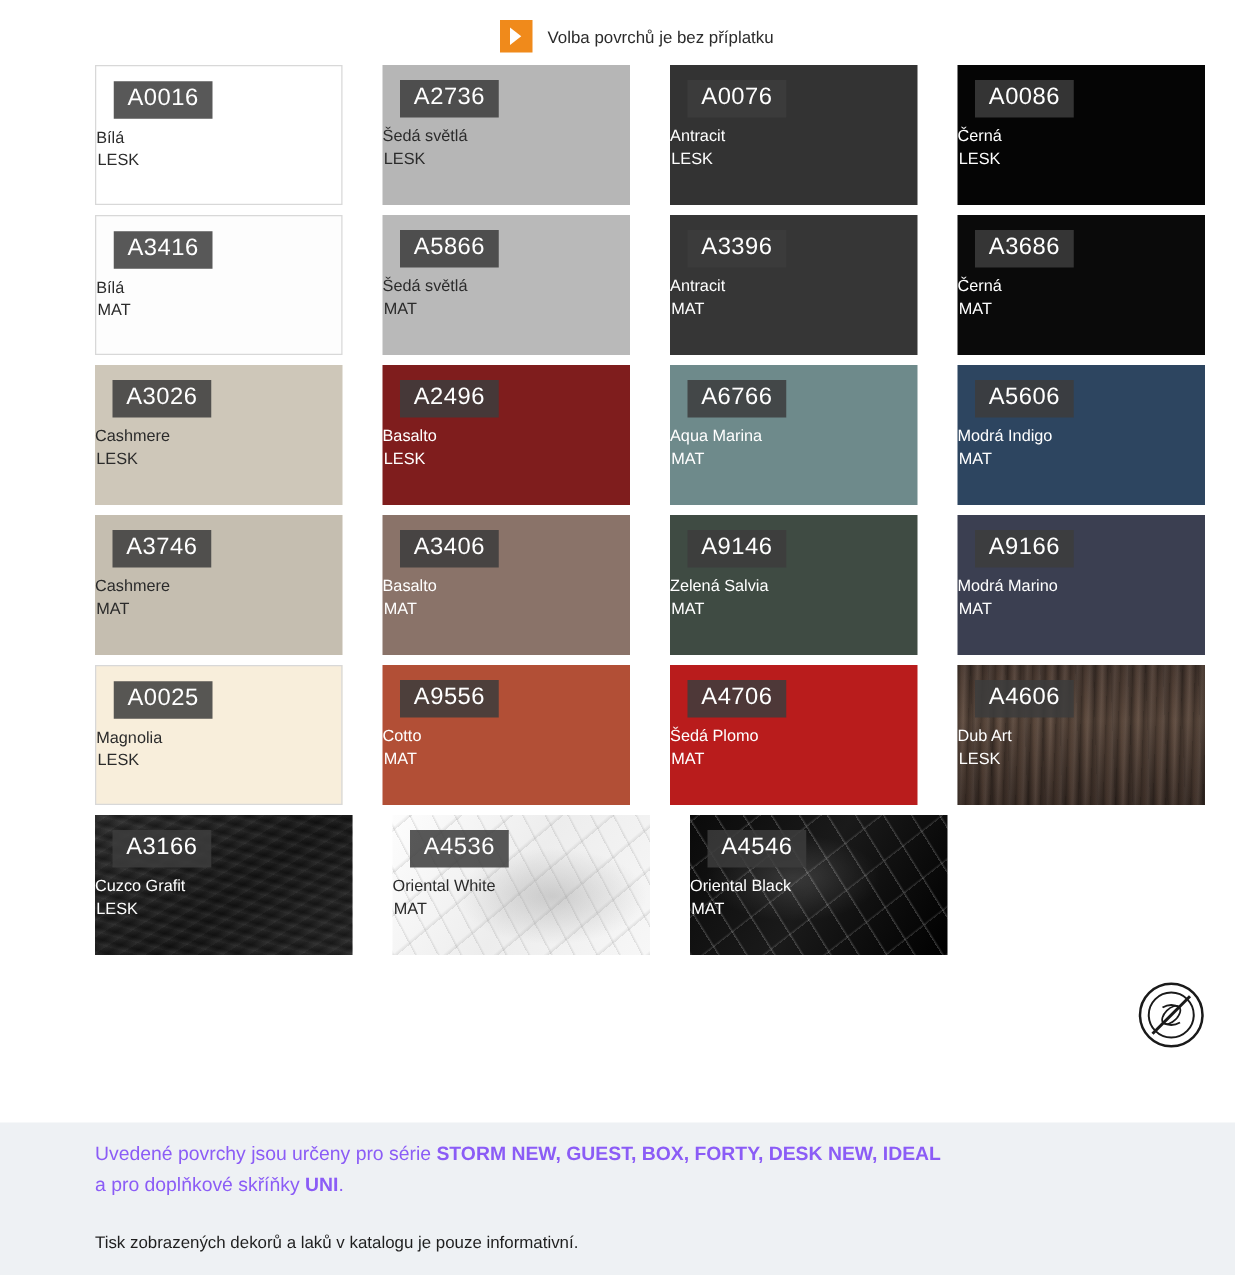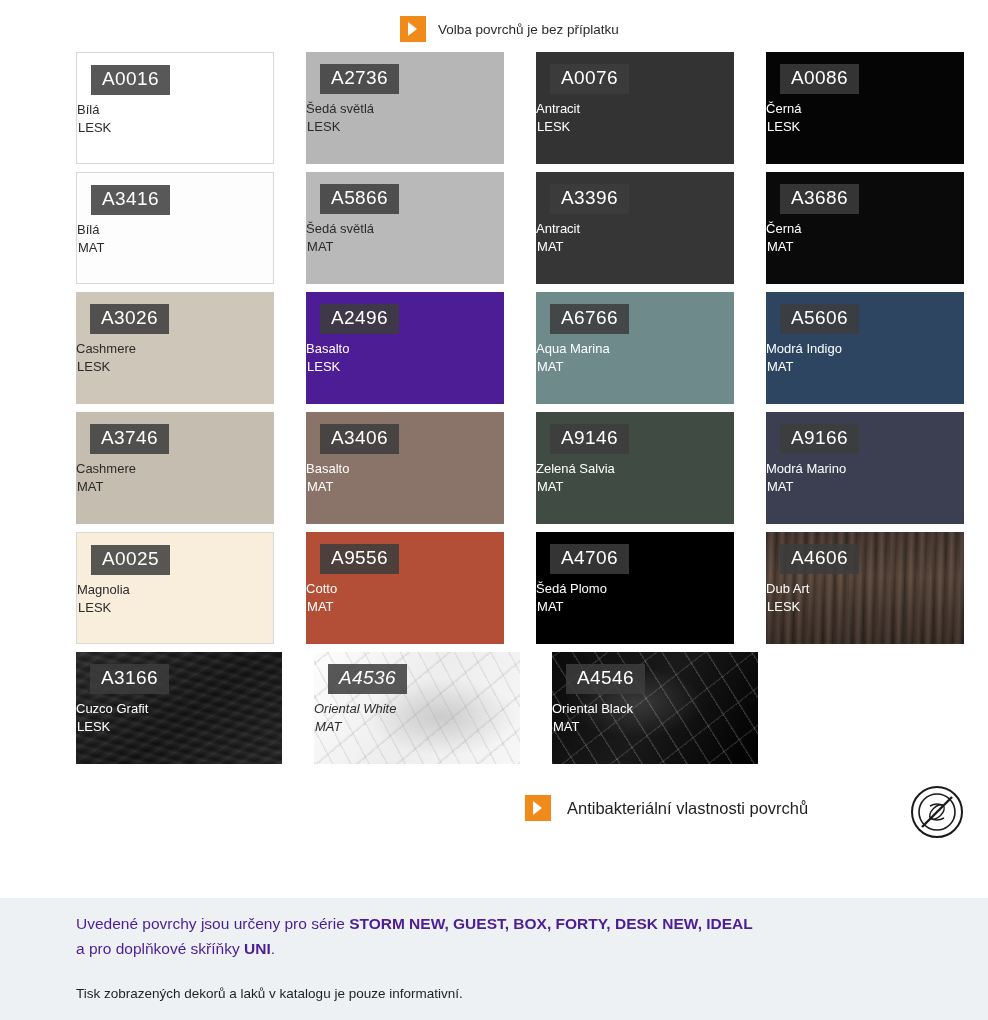--- a/index.html
+++ b/index.html
@@ -135,21 +135,20 @@
       repeating-linear-gradient(15deg, rgba(255,255,255,0.05) 0px, rgba(0,0,0,0.2) 4px, rgba(255,255,255,0.03) 9px),
       repeating-linear-gradient(-32deg, rgba(255,255,255,0.06) 0px, rgba(0,0,0,0.15) 6px, rgba(255,255,255,0.02) 11px),
       linear-gradient(140deg, #2b2b2b 0%, #161616 55%, #242424 100%);
   }
   .tex-marble-white {
     background:
       repeating-linear-gradient(62deg, rgba(160,160,160,0.30) 0px, rgba(255,255,255,0) 2px, rgba(255,255,255,0) 16px),
       repeating-linear-gradient(-40deg, rgba(140,140,140,0.22) 0px, rgba(255,255,255,0) 3px, rgba(255,255,255,0) 26px),
       radial-gradient(ellipse at 62% 58%, rgba(120,120,120,0.30) 0%, rgba(255,255,255,0) 42%),
       linear-gradient(120deg, #fdfdfd 0%, #ededed 50%, #f7f7f7 100%);
-    font-style: italic;
   }
   .tex-marble-black {
     background:
       repeating-linear-gradient(58deg, rgba(255,255,255,0.22) 0px, rgba(0,0,0,0) 2px, rgba(0,0,0,0) 19px),
       repeating-linear-gradient(-38deg, rgba(255,255,255,0.16) 0px, rgba(0,0,0,0) 2px, rgba(0,0,0,0) 30px),
       radial-gradient(ellipse at 40% 45%, rgba(255,255,255,0.14) 0%, rgba(0,0,0,0) 40%),
       linear-gradient(120deg, #0a0a0a 0%, #1a1a1a 48%, #000000 100%);
     padding-left: 30px;
   }
 
@@ -202,21 +201,21 @@
     height: 122px;
     background: #eef1f4;
   }
   .band-text {
     position: absolute;
     left: 76px;
     top: 14px;
     width: 830px;
     font-size: 15.5px;
     line-height: 1.6;
-    color: #4c1d95;
+    color: #8b5cf6;
   }
   .band-text .strong { font-weight: 700; }
   .band-sub {
     position: absolute;
     left: 76px;
     top: 88px;
     font-size: 13.5px;
     color: #1f1f1f;
   }
 </style>
@@ -279,21 +278,21 @@
         <span class="finish">MAT</span>
       </div>
     </div>
 
     <div class="row">
       <div class="swatch dark-label" style="background:#cec7b9">
         <span class="code">A3026</span>
         <span class="name">Cashmere</span>
         <span class="finish">LESK</span>
       </div>
-      <div class="swatch light-label" style="background:#4c1d95">
+      <div class="swatch light-label" style="background:#7f1d1d">
         <span class="code">A2496</span>
         <span class="name">Basalto</span>
         <span class="finish">LESK</span>
       </div>
       <div class="swatch light-label" style="background:#6e8a8b">
         <span class="code">A6766</span>
         <span class="name">Aqua Marina</span>
         <span class="finish">MAT</span>
       </div>
       <div class="swatch light-label" style="background:#2d4560">
@@ -330,21 +329,21 @@
       <div class="swatch dark-label bordered" style="background:#f8eedb">
         <span class="code">A0025</span>
         <span class="name">Magnolia</span>
         <span class="finish">LESK</span>
       </div>
       <div class="swatch light-label" style="background:#b24f36">
         <span class="code">A9556</span>
         <span class="name">Cotto</span>
         <span class="finish">MAT</span>
       </div>
-      <div class="swatch light-label" style="background:#000000">
+      <div class="swatch light-label" style="background:#b91c1c">
         <span class="code">A4706</span>
         <span class="name">Šedá Plomo</span>
         <span class="finish">MAT</span>
       </div>
       <div class="swatch light-label tex-wood">
         <span class="code">A4606</span>
         <span class="name">Dub Art</span>
         <span class="finish">LESK</span>
       </div>
     </div>
@@ -364,24 +363,20 @@
         <span class="code">A4546</span>
         <span class="name">Oriental Black</span>
         <span class="finish">MAT</span>
       </div>
     </div>
 
   </div>
 
 
   <div class="anti">
-    <div class="anti-head">
-      <span class="flag-icon"></span>
-      <span class="anti-title">Antibakteriální vlastnosti povrchů</span>
-    </div>
     <span class="anti-logo">
       <svg width="56" height="56" viewBox="0 0 56 56" aria-hidden="true">
         <circle cx="28" cy="28" r="25" fill="none" stroke="#1a1a1a" stroke-width="2"></circle>
         <circle cx="28" cy="28" r="18" fill="none" stroke="#1a1a1a" stroke-width="1.6"></circle>
         <path d="M13 43 L43 13" stroke="#1a1a1a" stroke-width="2.4"></path>
         <path d="M21 22 q7 -4 14 0" fill="none" stroke="#1a1a1a" stroke-width="1.6"></path>
         <path d="M21 34 q7 4 14 0" fill="none" stroke="#1a1a1a" stroke-width="1.6"></path>
         <ellipse cx="28" cy="28" rx="9" ry="5" fill="none" stroke="#1a1a1a" stroke-width="1.4" transform="rotate(-45 28 28)"></ellipse>
       </svg>
     </span>

